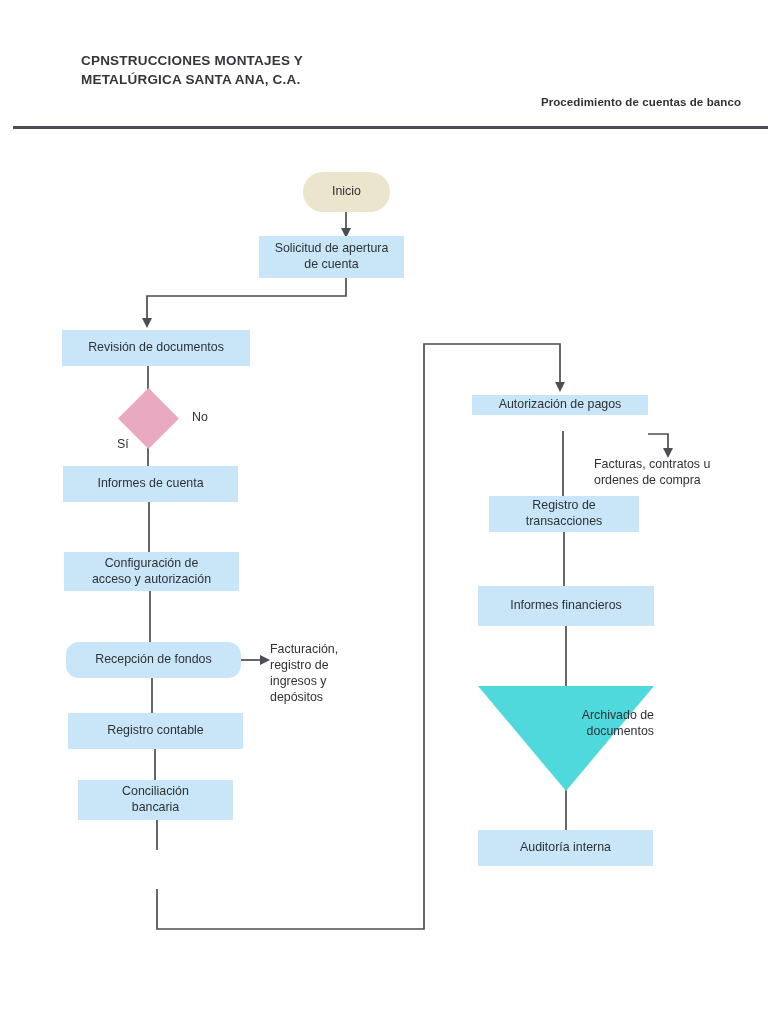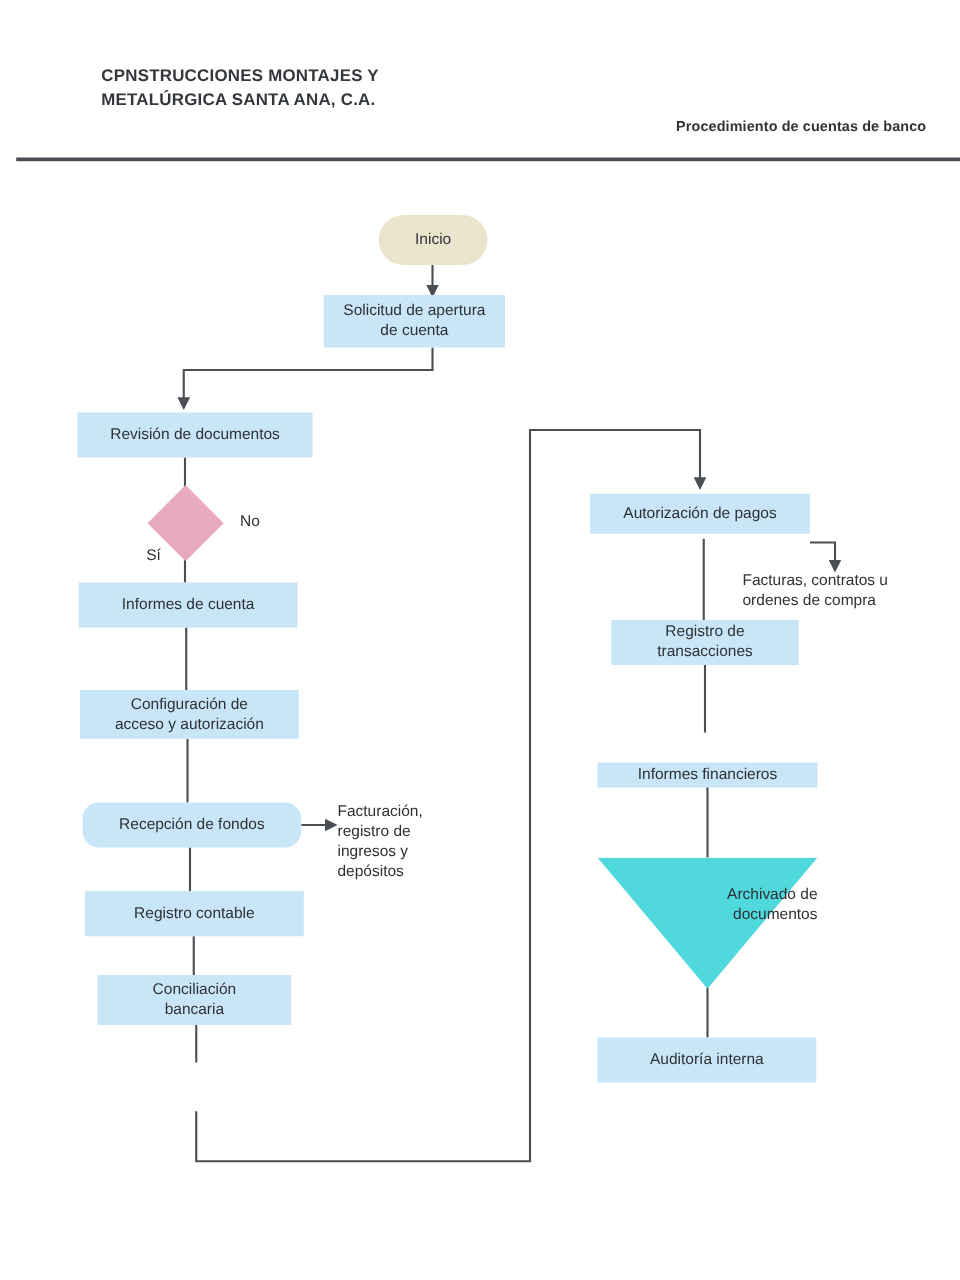--- a/index.html
+++ b/index.html
@@ -230,33 +230,33 @@
   <div class="node node-process" style="left:68px; top:713px; width:175px; height:36px;">
     <span class="node-text">Registro contable</span>
   </div>
 
   <div class="node node-process" style="left:78px; top:780px; width:155px; height:40px;">
     <span class="node-text">Conciliación
 bancaria</span>
   </div>
 
 
-  <div class="node node-process" style="left:472px; top:395px; width:176px; height:32px;">
+  <div class="node node-process" style="left:472px; top:395px; width:176px; height:20px;">
     <span class="node-text">Autorización de pagos</span>
   </div>
 
   <div class="annotation" style="left:594px; top:456px; width:160px;">Facturas, contratos u
 ordenes de compra</div>
 
   <div class="node node-process" style="left:489px; top:496px; width:150px; height:36px;">
     <span class="node-text">Registro de
 transacciones</span>
   </div>
 
-  <div class="node node-process" style="left:478px; top:586px; width:176px; height:20px;margin-top:24px;">
+  <div class="node node-process" style="left:478px; top:586px; width:176px; height:40px;">
     <span class="node-text">Informes financieros</span>
   </div>
 
   <div class="node node-archive" style="left:478px; top:686px; width:176px; height:105px;">
     <span class="triangle-shape"></span>
     <span class="node-text">Archivado de
 documentos</span>
   </div>
 
   <div class="node node-process" style="left:478px; top:830px; width:175px; height:36px;">

